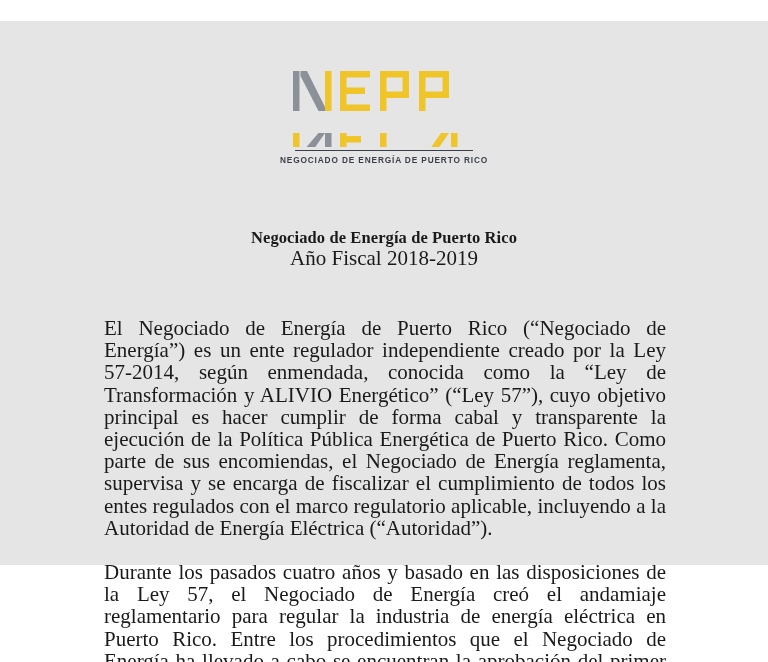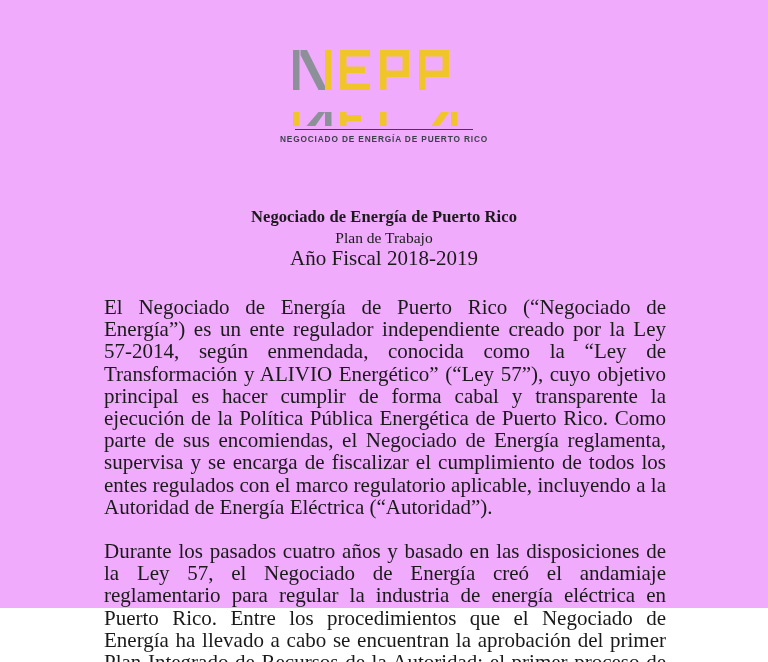--- a/index.html
+++ b/index.html
@@ -11,23 +11,24 @@
     width: 768px;
     height: 662px;
     overflow: hidden;
     font-family: "Liberation Serif", "DejaVu Serif", serif;
     color: #1a1a1a;
     position: relative;
   }
 
   .page {
     width: 768px;
-    height: 608px;
+    height: 544px;
     position: relative;
-    background: #f0abfc;
+    background: #e5e5e5;
+    margin-top: 21px;
   }
 
   
   .logo-block {
     position: absolute;
     left: 0;
     right: 0;
     top: 46px;
     display: flex;
     flex-direction: column;
@@ -144,21 +145,20 @@
       </g>
     </svg>
 
     <div class="logo-rule"></div>
 
     <div class="logo-tagline">NEGOCIADO DE ENERGÍA DE PUERTO RICO</div>
   </div>
 
   <div class="title-block">
     <div class="doc-title">Negociado de Energía de Puerto Rico</div>
-    <div class="doc-subtitle">Plan de Trabajo</div>
     <div class="doc-fiscal-year">Año Fiscal 2018-2019</div>
   </div>
 
   <div class="body-block">
     <p class="body-paragraph">El Negociado de Energía de Puerto Rico (“Negociado de Energía”) es un ente regulador independiente creado por la Ley 57-2014, según enmendada, conocida como la “Ley de Transformación y ALIVIO Energético” (“Ley 57”), cuyo objetivo principal es hacer cumplir de forma cabal y transparente la ejecución de la Política Pública Energética de Puerto Rico. Como parte de sus encomiendas, el Negociado de Energía reglamenta, supervisa y se encarga de fiscalizar el cumplimiento de todos los entes regulados con el marco regulatorio aplicable, incluyendo a la Autoridad de Energía Eléctrica (“Autoridad”).</p>
     <p class="body-paragraph">Durante los pasados cuatro años y basado en las disposiciones de la Ley 57, el Negociado de Energía creó el andamiaje reglamentario para regular la industria de energía eléctrica en Puerto Rico.  Entre los procedimientos que el Negociado de Energía ha llevado a cabo se encuentran la aprobación del primer Plan Integrado de Recursos de la Autoridad; el primer proceso de revisión de tarifas en más de veinticinco años, el cual culminó con la aprobación del requisito de ingreso de la Autoridad para el establecimiento de las nuevas tarifas; la creación y aprobación de una nueva factura transparente; la reglamentación aplicable a la Contribución en Lugar de Impuestos; la reglamentación a las certificaciones de compañías de servicio eléctrico; los procesos para la revisión de facturas; y el primer reglamento de microredes en la jurisdicción de los Estados Unidos, entre otros.</p>
   </div>
 
 </div>
 

